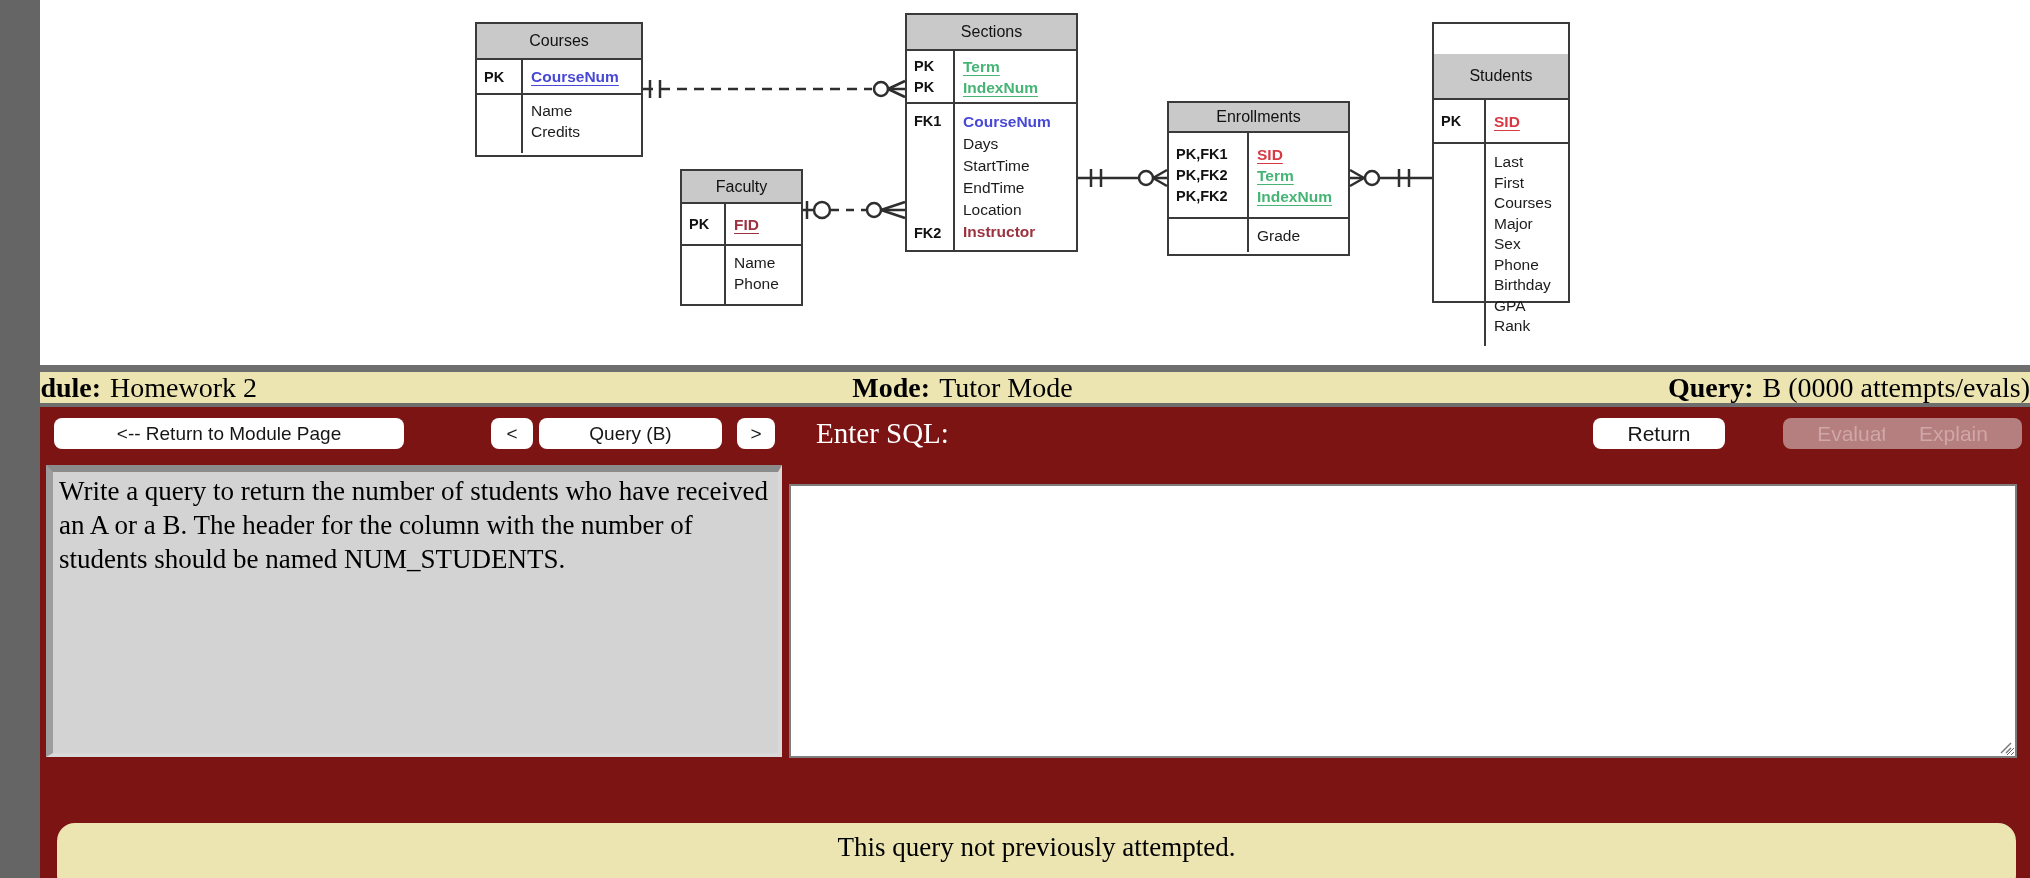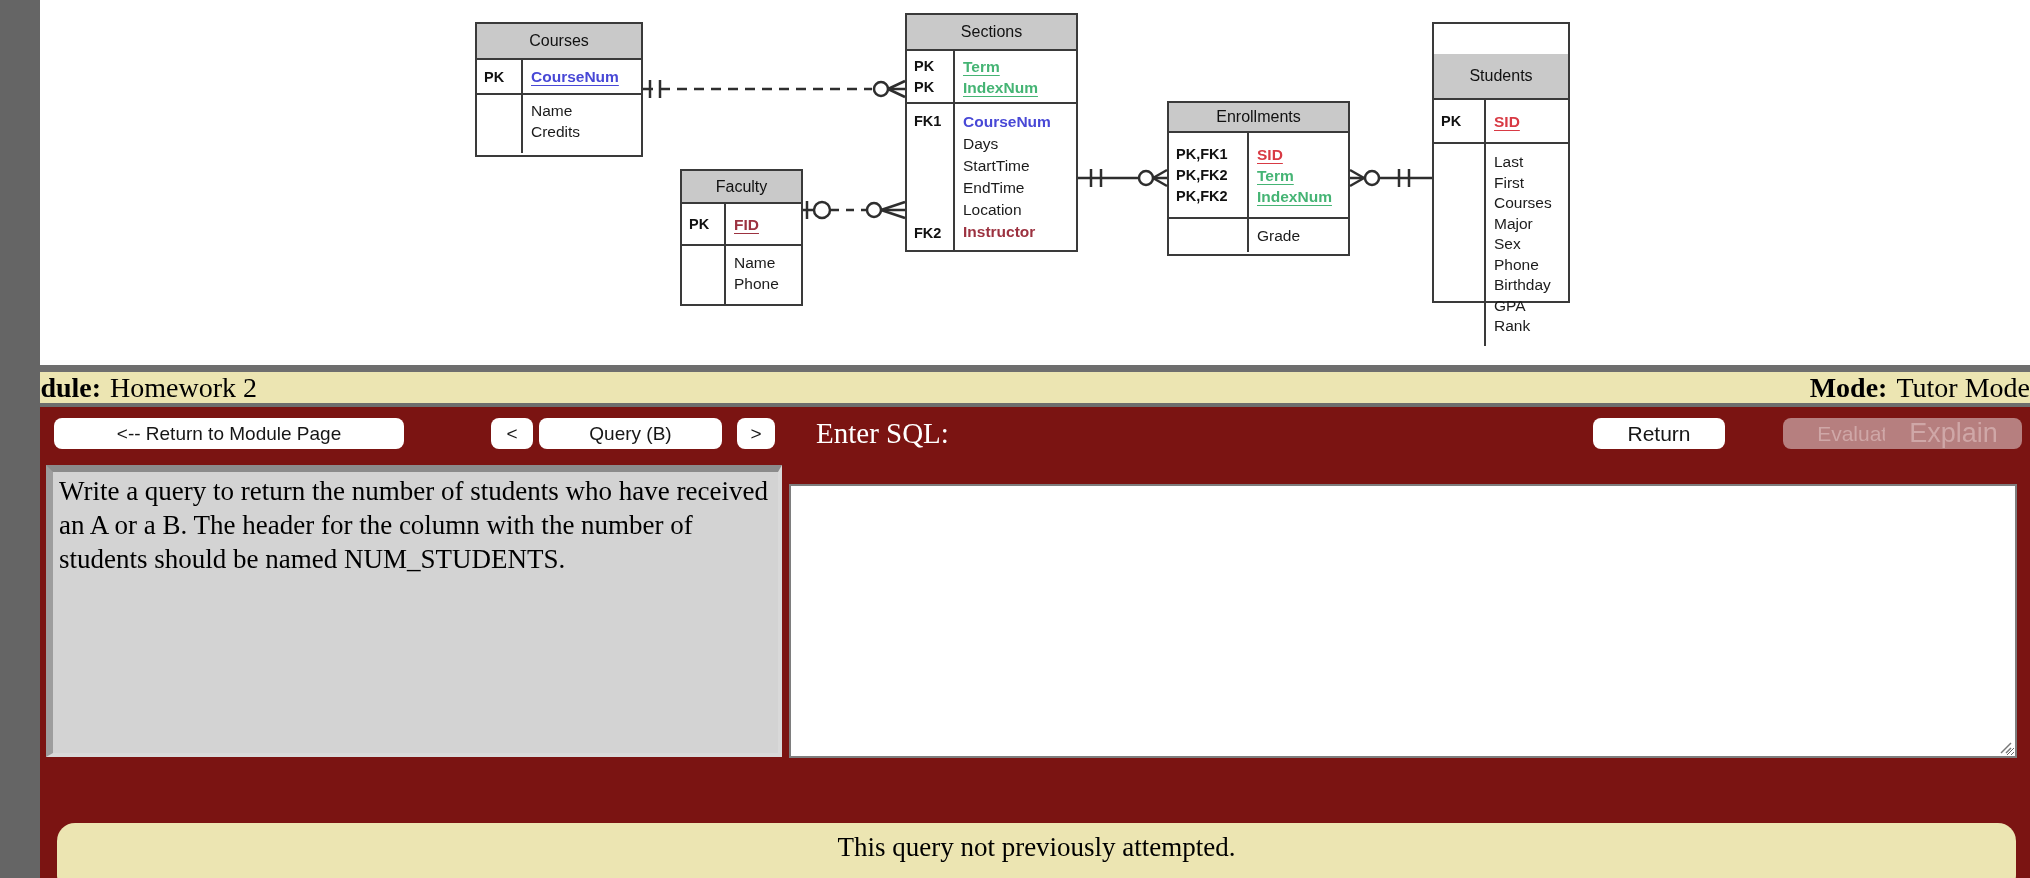--- a/index.html
+++ b/index.html
@@ -228,33 +228,34 @@
           <span class="f" style="line-height:20.5px;">Rank</span>
         </div>
       </div>
     </div>
   </div>
 
   <div class="bar-divider"></div>
   <div class="status-bar">
     <span class="status-group"><b>Module:</b><span>Homework 2</span></span>
     <span class="status-group"><b>Mode:</b><span>Tutor Mode</span></span>
+    <span class="status-group"><b>Query:</b><span>B (0000 attempts/evals)</span></span>
   </div>
   <div class="thin-divider"></div>
 
   <div class="main-maroon"></div>
 
   <button class="btn" style="left:54px;top:418px;width:350px;">&lt;-- Return to Module Page</button>
   <button class="btn" style="left:491px;top:418px;width:42px;">&lt;</button>
   <button class="btn" style="left:539px;top:418px;width:183px;">Query (B)</button>
   <button class="btn" style="left:737px;top:418px;width:38px;">&gt;</button>
   <span class="enter-sql">Enter SQL:</span>
   <button class="btn" style="left:1593px;top:418px;width:132px;font-size:21px;">Return</button>
   <button class="btn disabled" style="left:1738px;top:418px;width:150px;font-size:21px;margin-left:45px;" disabled="">Evaluate</button>
-  <button class="btn disabled" style="left:1885px;top:418px;width:137px;font-size:27px;" disabled="">Explain</button>
+  <button class="btn disabled" style="left:1885px;top:418px;width:137px;font-size:21px;" disabled="">Explain</button>
 
   <div class="question-box">Write a query to return the number of students who have received an A or a B. The header for the column with the number of students should be named NUM_STUDENTS.</div>
 
   <textarea class="sql-textarea" spellcheck="false" style=""></textarea>
   <svg class="grip" width="14" height="14">
     <line x1="3" y1="13" x2="13" y2="3" stroke="#777" stroke-width="1.5"></line>
     <line x1="8" y1="13" x2="13" y2="8" stroke="#777" stroke-width="1.5"></line>
   </svg>
 
   <div class="footer-box">

